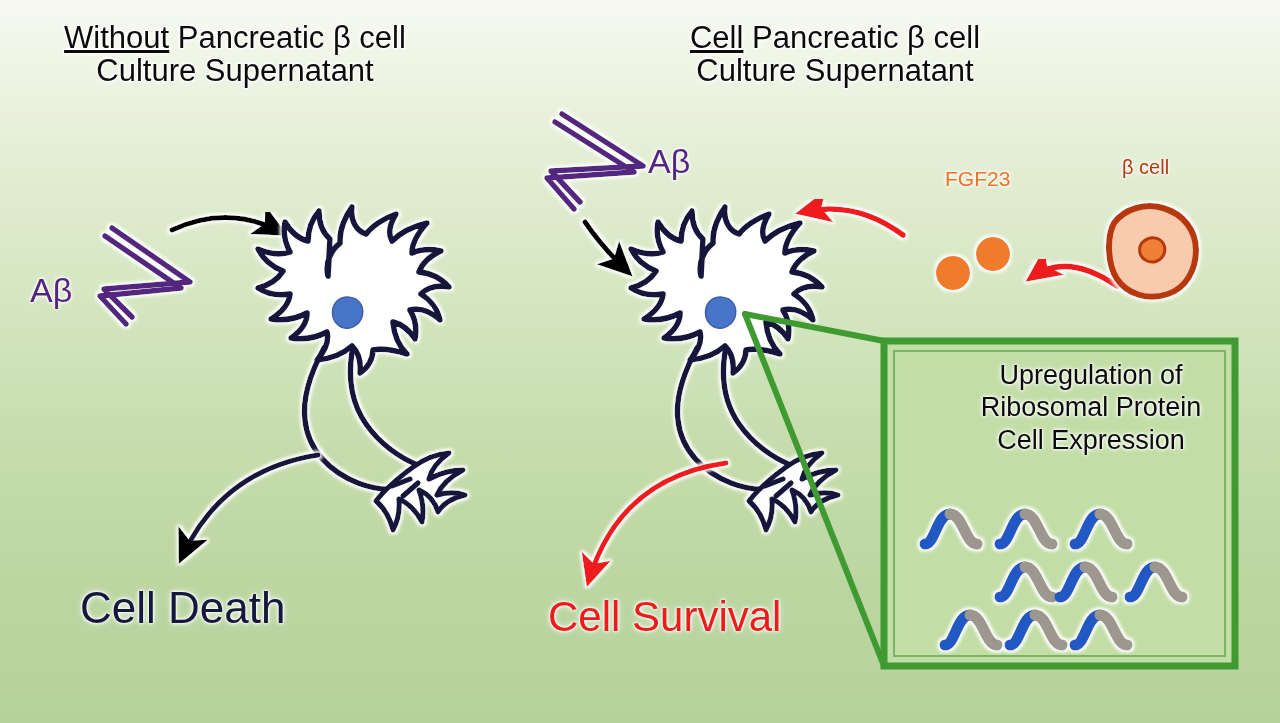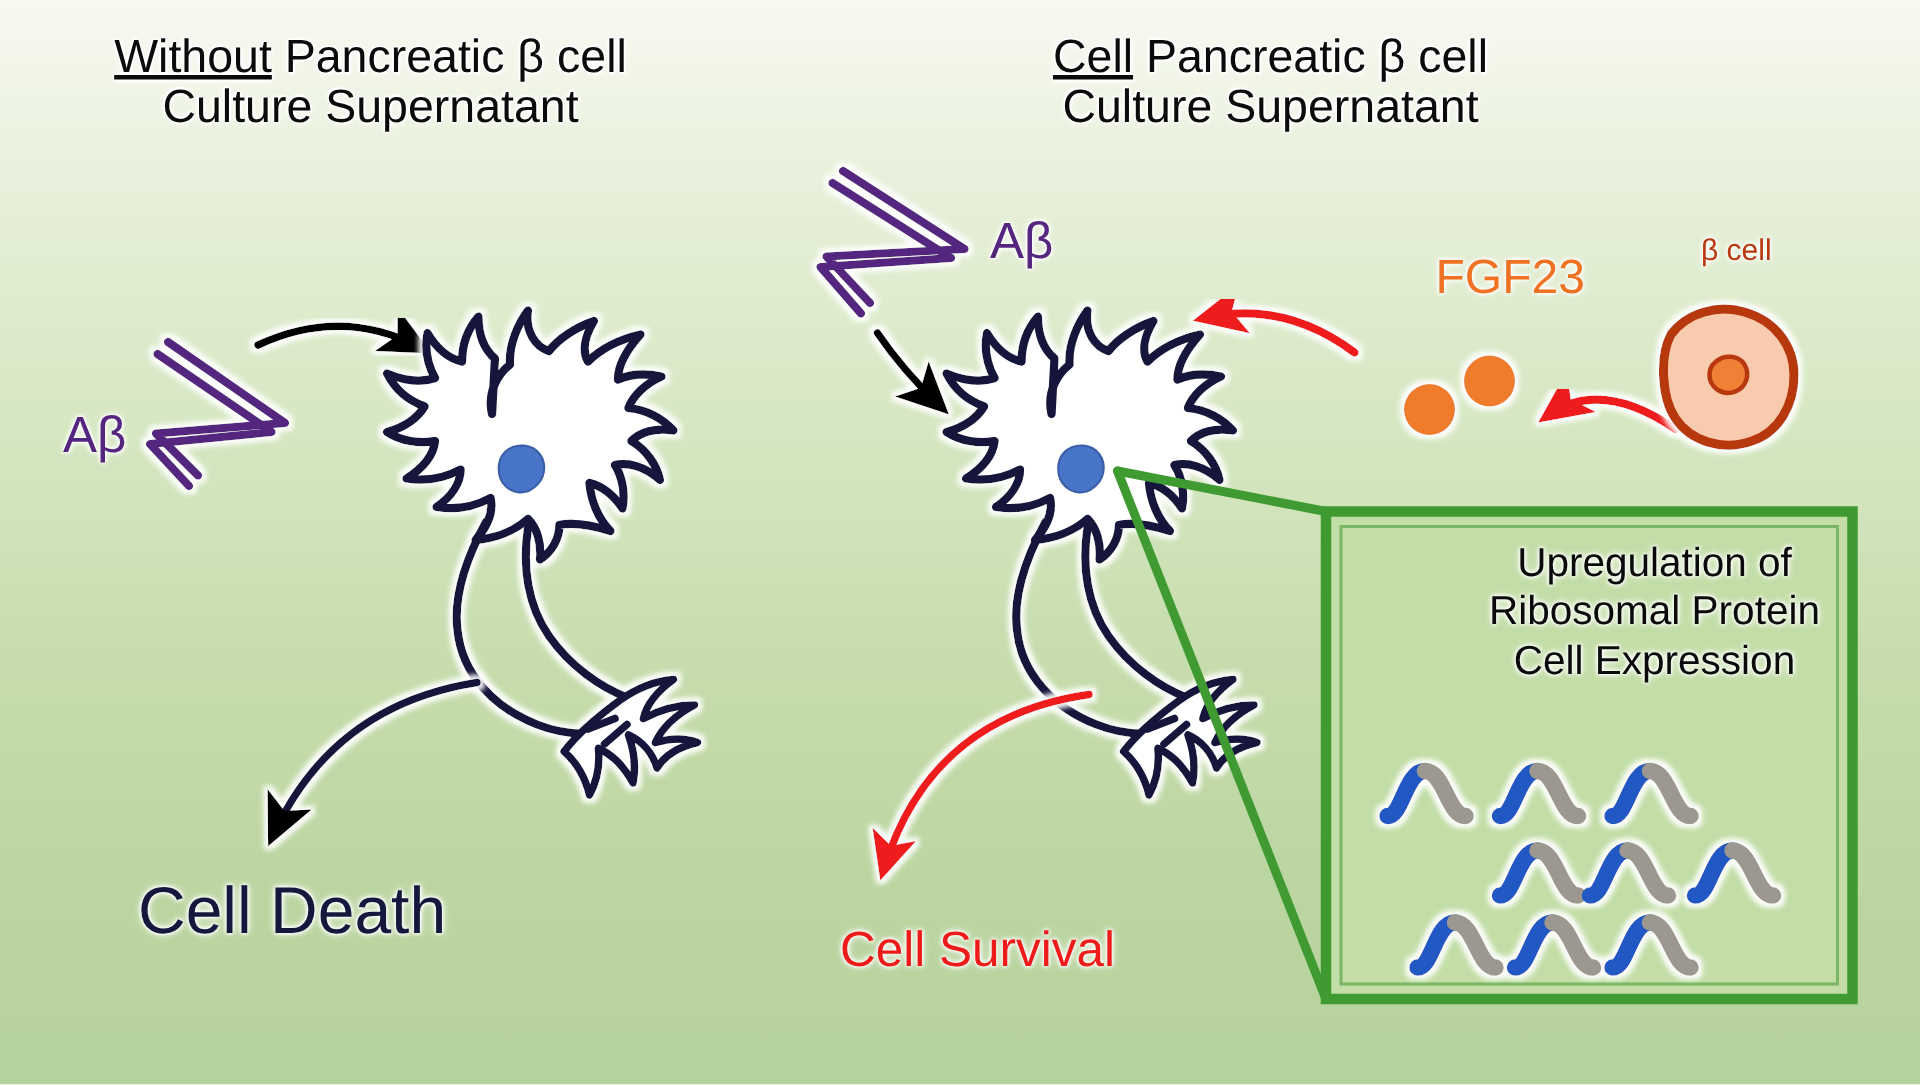--- a/index.html
+++ b/index.html
@@ -5,37 +5,37 @@
 <style>
   html,body{margin:0;padding:0;background:#fff;}
   #stage{
     position:relative;
     width:1280px;height:723px;
     overflow:hidden;
     background:linear-gradient(to bottom,#f7f9f2 0%,#f0f5e6 8%,#e3eed4 22%,#d4e6c0 42%,#c6dcac 62%,#bcd6a2 80%,#b6d29c 100%);
     font-family:"Liberation Sans", sans-serif;
   }
   #art{position:absolute;left:0;top:0;width:1280px;height:723px;}
-  .lbl{position:absolute;white-space:nowrap;line-height:1.06;padding-left:12px;}
+  .lbl{position:absolute;white-space:nowrap;line-height:1.06;}
   .title{
     font-size:31px;font-weight:400;color:#0b0b0b;text-align:center;
     text-shadow:0 0 3px #fff,0 0 3px #fff,0 0 6px #fff,1px 1px 0 #fff,-1px -1px 0 #fff;
   }
   .title u{text-decoration:underline;text-underline-offset:2px;}
   #title-left{left:0;top:22px;width:470px;}
   #title-right{left:565px;top:22px;width:540px;}
   #abeta-left{left:30px;top:272px;font-size:34px;color:#55267f;
     text-shadow:0 0 3px #fff,0 0 3px #fff,0 0 5px #fff;}
   #abeta-right{left:648px;top:143px;font-size:34px;color:#55267f;
     text-shadow:0 0 3px #fff,0 0 3px #fff,0 0 5px #fff;}
   #cell-death{left:80px;top:585px;font-size:44px;color:#14183c;
     text-shadow:0 0 3px #fff,0 0 3px #fff,0 0 6px #fff;}
-  #cell-survival{left:548px;top:616px;font-size:33px;color:#ee1b1b;
+  #cell-survival{left:548px;top:595px;font-size:42px;color:#ee1b1b;
     text-shadow:0 0 3px #fff,0 0 3px #fff,0 0 6px #fff;}
-  #fgf23{left:945px;top:168px;font-size:32px;color:#ef7222;
+  #fgf23{left:945px;top:168px;font-size:21px;color:#ef7222;
     text-shadow:0 0 3px #fff,0 0 3px #fff,0 0 6px #fff;}
   #beta-cell{left:1122px;top:157px;font-size:20px;color:#b8380f;
     text-shadow:0 0 3px #fff,0 0 3px #fff,0 0 6px #fff;}
   #box-text{
     left:896px;top:359px;width:390px;text-align:center;
     font-size:27px;color:#0a0a0a;line-height:1.20;
     text-shadow:0 0 3px #fff,0 0 3px #fff,0 0 6px #fff;
   }
   #box-text div{white-space:nowrap;}
 </style>

